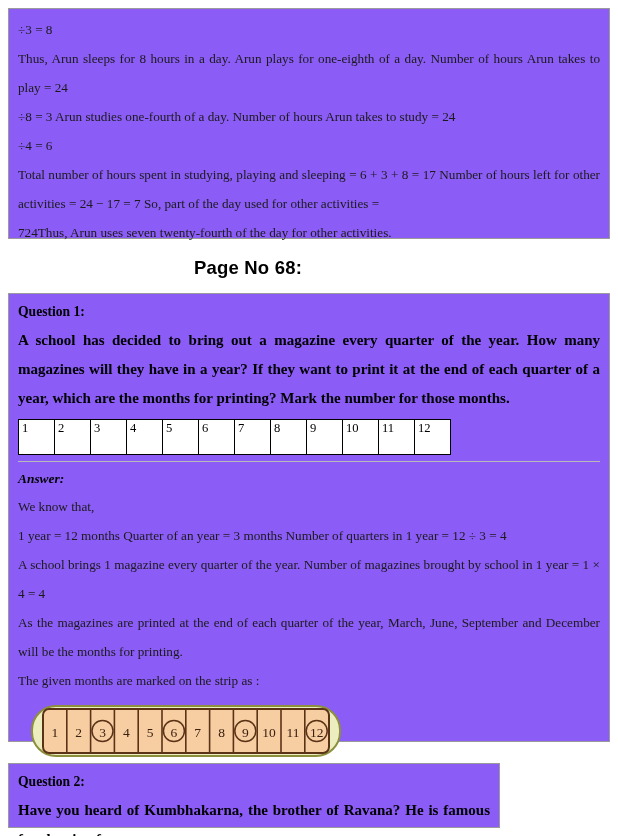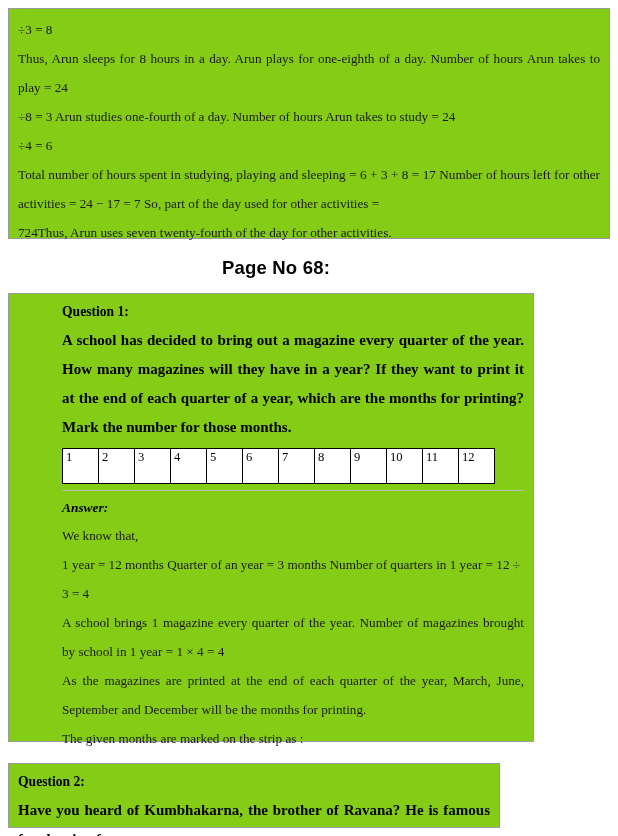--- a/index.html
+++ b/index.html
@@ -21,21 +21,21 @@
     left: 0; top: 0;
     width: 618px;
     height: 836px;
   }
 
   
   .box {
     position: absolute;
     box-sizing: border-box;
     border: 1px solid #9a9a9a;
-    background: #84cc16;
+    background: #8b5cf6;
   }
 
   .box-inner {
     padding: 6px 9px 4px 9px;
   }
 
   
   p.para {
     margin: 0 0 0 0;
     font-size: 13.2px;
@@ -53,21 +53,20 @@
   .page-heading {
     position: absolute;
     left: 0;
     width: 496px;
     text-align: center;
     font-family: "Liberation Sans", "DejaVu Sans", sans-serif;
     font-weight: bold;
     font-size: 18.5px;
     letter-spacing: 0.2px;
     color: #000000;
-    margin-left: 28px;
   }
 
   
   .q-label {
     margin: 0;
     font-size: 13.6px;
     font-weight: bold;
     line-height: 24px;
     color: #000000;
   }
@@ -134,21 +133,21 @@
       <p class="para">Thus, Arun sleeps for 8 hours in a day. Arun plays for one-eighth of a day. Number of hours Arun takes to play = 24</p>
       <p class="para nojust">÷8 = 3 Arun studies one-fourth of a day. Number of hours Arun takes to study = 24</p>
       <p class="para nojust">÷4 = 6</p>
       <p class="para">Total number of hours spent in studying, playing and sleeping = 6 + 3 + 8 = 17 Number of hours left for other activities = 24 − 17 = 7 So, part of the day used for other activities =</p>
       <p class="para nojust">724Thus, Arun uses seven twenty-fourth of the day for other activities.</p>
     </div>
   </div>
 
   <div class="page-heading" style="top:257px;">Page No 68:</div>
 
-  <div class="box" style="left:8px; top:293px; width:526px; height:449px;padding-left:44px;">
+  <div class="box" style="left:8px; top:293px; width:602px; height:449px;">
     <div class="box-inner">
 
       <p class="q-label">Question 1:</p>
       <p class="q-text">A school has decided to bring out a magazine every quarter of the year. How many magazines will they have in a year? If they want to print it at the end of each quarter of a year, which are the months for printing? Mark the number for those months.</p>
 
       <table class="month-table">
         <tbody>
           <tr>
             <td>1</td>
             <td>2</td>

